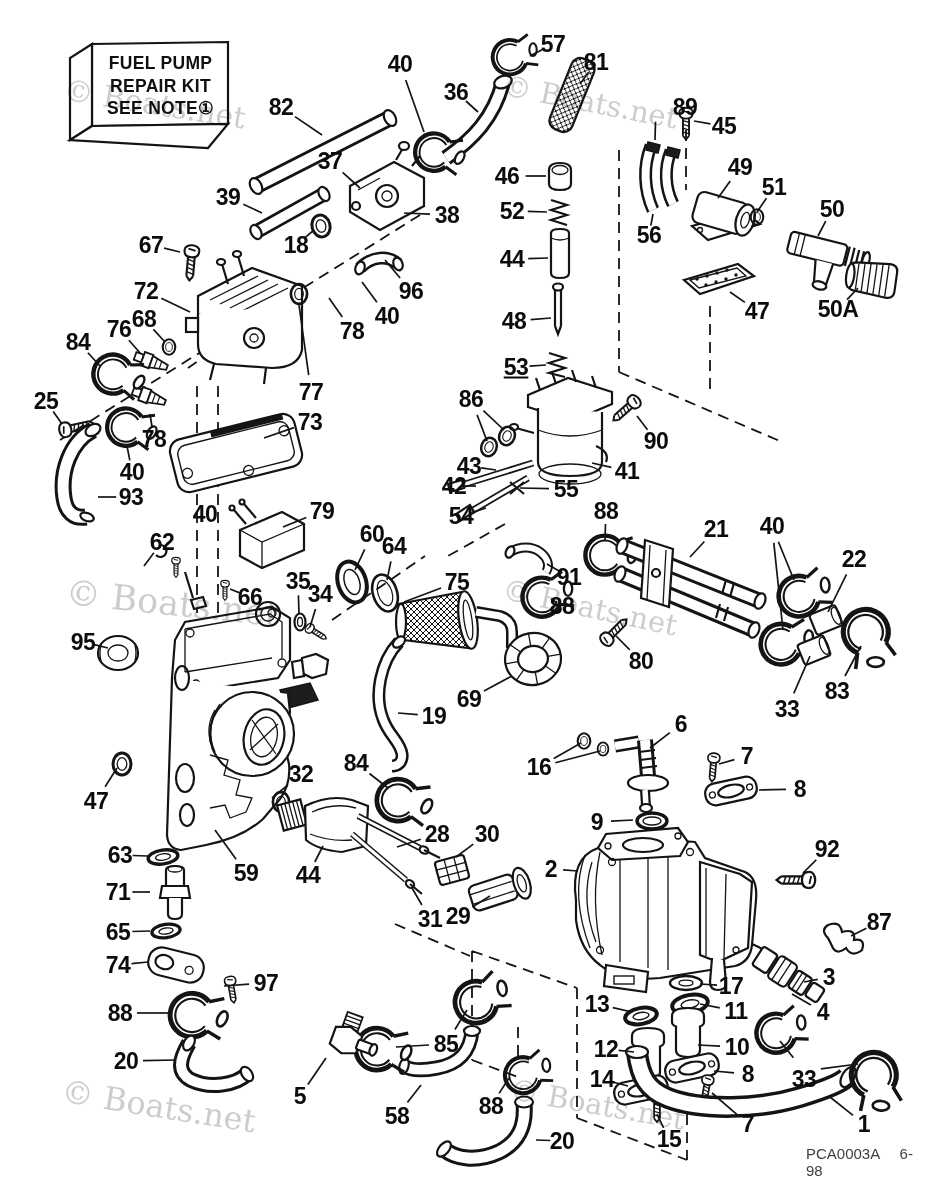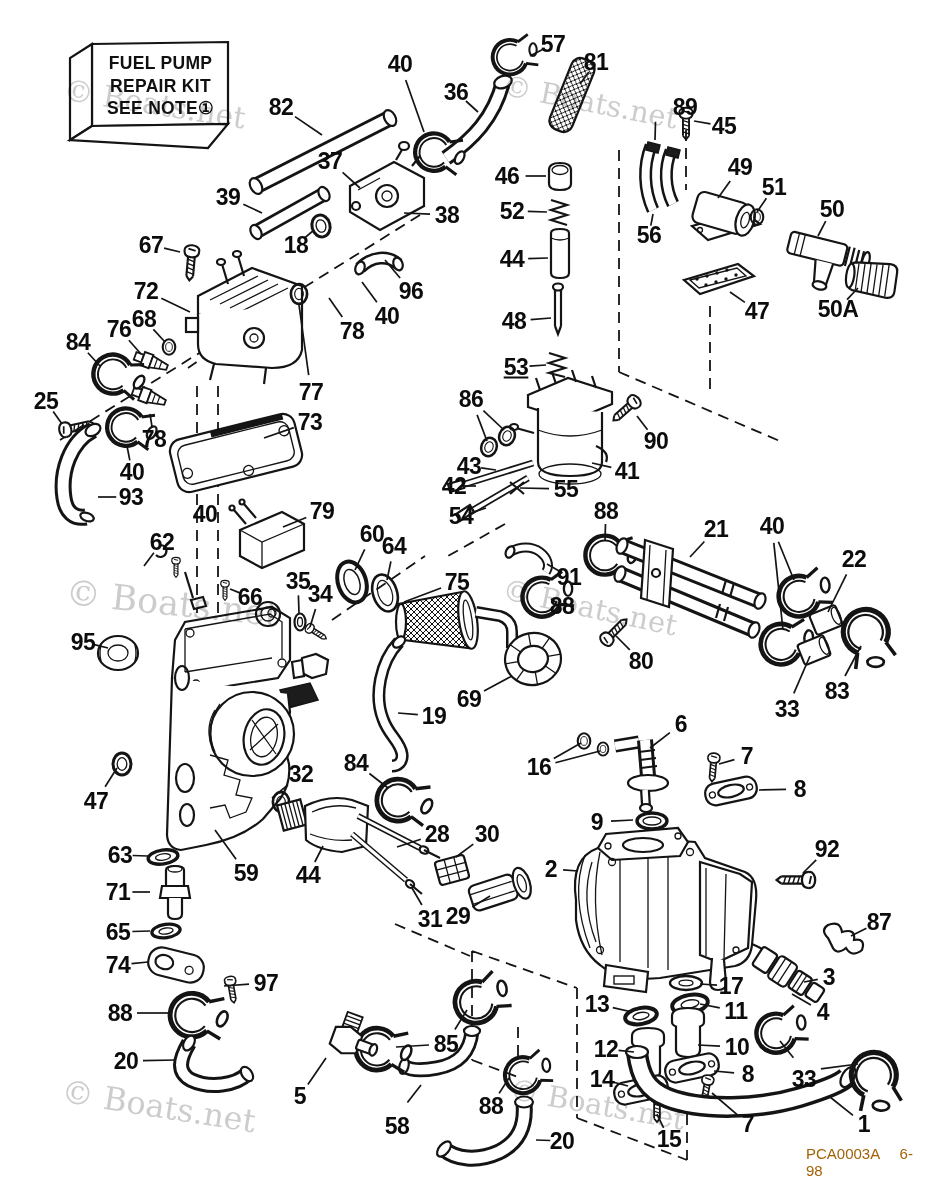--- a/index.html
+++ b/index.html
@@ -9,21 +9,21 @@
   #leaders line{stroke:#141414;stroke-width:1.7}
   .callout{position:absolute;transform:translate(-50%,-50%);font-weight:bold;font-size:23px;
            color:#0c0c0c;letter-spacing:-0.5px;white-space:nowrap;
            font-family:"Liberation Sans",sans-serif}
   #notebox{position:absolute;left:94px;top:48px;width:133px;height:76px;display:flex;
            flex-direction:column;justify-content:center;align-items:center;
            font-size:17.5px;font-weight:bold;color:#101010;line-height:1.3;letter-spacing:.3px}
   #notebox div{white-space:nowrap}
   #watermarks div{position:absolute;font-family:"DejaVu Serif",serif;color:#c0c0c0;opacity:.8;
            mix-blend-mode:multiply;white-space:nowrap;transform-origin:0 50%;pointer-events:none}
-  #partcode{position:absolute;left:806px;top:1145px;font-size:15px;color:#a16207;
+  #partcode{position:absolute;left:806px;top:1145px;font-size:15px;color:#404040;
            font-family:"Liberation Sans",sans-serif}
   #partcode span+span{margin-left:16px}
   
   .o{fill:#fff;stroke:#141414;stroke-width:2.2}
   .l{fill:none;stroke:#141414;stroke-width:2.2}
   .thin{fill:none;stroke:#141414;stroke-width:1.3}
   .t{fill:none;stroke:#141414}
   .w{fill:none;stroke:#fff}
   .dash{fill:none;stroke:#141414;stroke-width:1.8;stroke-dasharray:11 7}
   .dk{fill:#1c1c1c;stroke:#141414;stroke-width:1.5}
@@ -675,21 +675,21 @@
       <div class="callout" style="left: 458px; top: 916px;">29</div>
       <div class="callout" style="left: 471px; top: 399px;">86</div>
       <div class="callout" style="left: 656px; top: 441px;">90</div>
       <div class="callout" style="left: 627px; top: 471px;">41</div>
       <div class="callout" style="left: 469px; top: 466px;">43</div>
       <div class="callout" style="left: 454px; top: 486px;">42</div>
       <div class="callout" style="left: 566px; top: 489px;">55</div>
       <div class="callout" style="left: 461px; top: 516px;">54</div>
       <div class="callout" style="left: 356px; top: 763px;">84</div>
       <div class="callout" style="left: 446px; top: 1044px;">85</div>
-      <div class="callout" style="left: 397px; top: 1116px; margin-top: 10px;">58</div>
+      <div class="callout" style="left: 397px; top: 1116px;">58</div>
       <div class="callout" style="left: 491px; top: 1106px;">88</div>
       <div class="callout" style="left: 562px; top: 1141px;">20</div>
       <div class="callout" style="left: 597px; top: 1004px;">13</div>
       <div class="callout" style="left: 731px; top: 986px; text-align: center;">17</div>
       <div class="callout" style="left: 736px; top: 1011px;">11</div>
       <div class="callout" style="left: 606px; top: 1049px;">12</div>
       <div class="callout" style="left: 737px; top: 1047px;">10</div>
       <div class="callout" style="left: 602px; top: 1079px;">14</div>
       <div class="callout" style="left: 748px; top: 1074px;">8</div>
       <div class="callout" style="left: 804px; top: 1071px; margin-top: 8px;">33</div>

